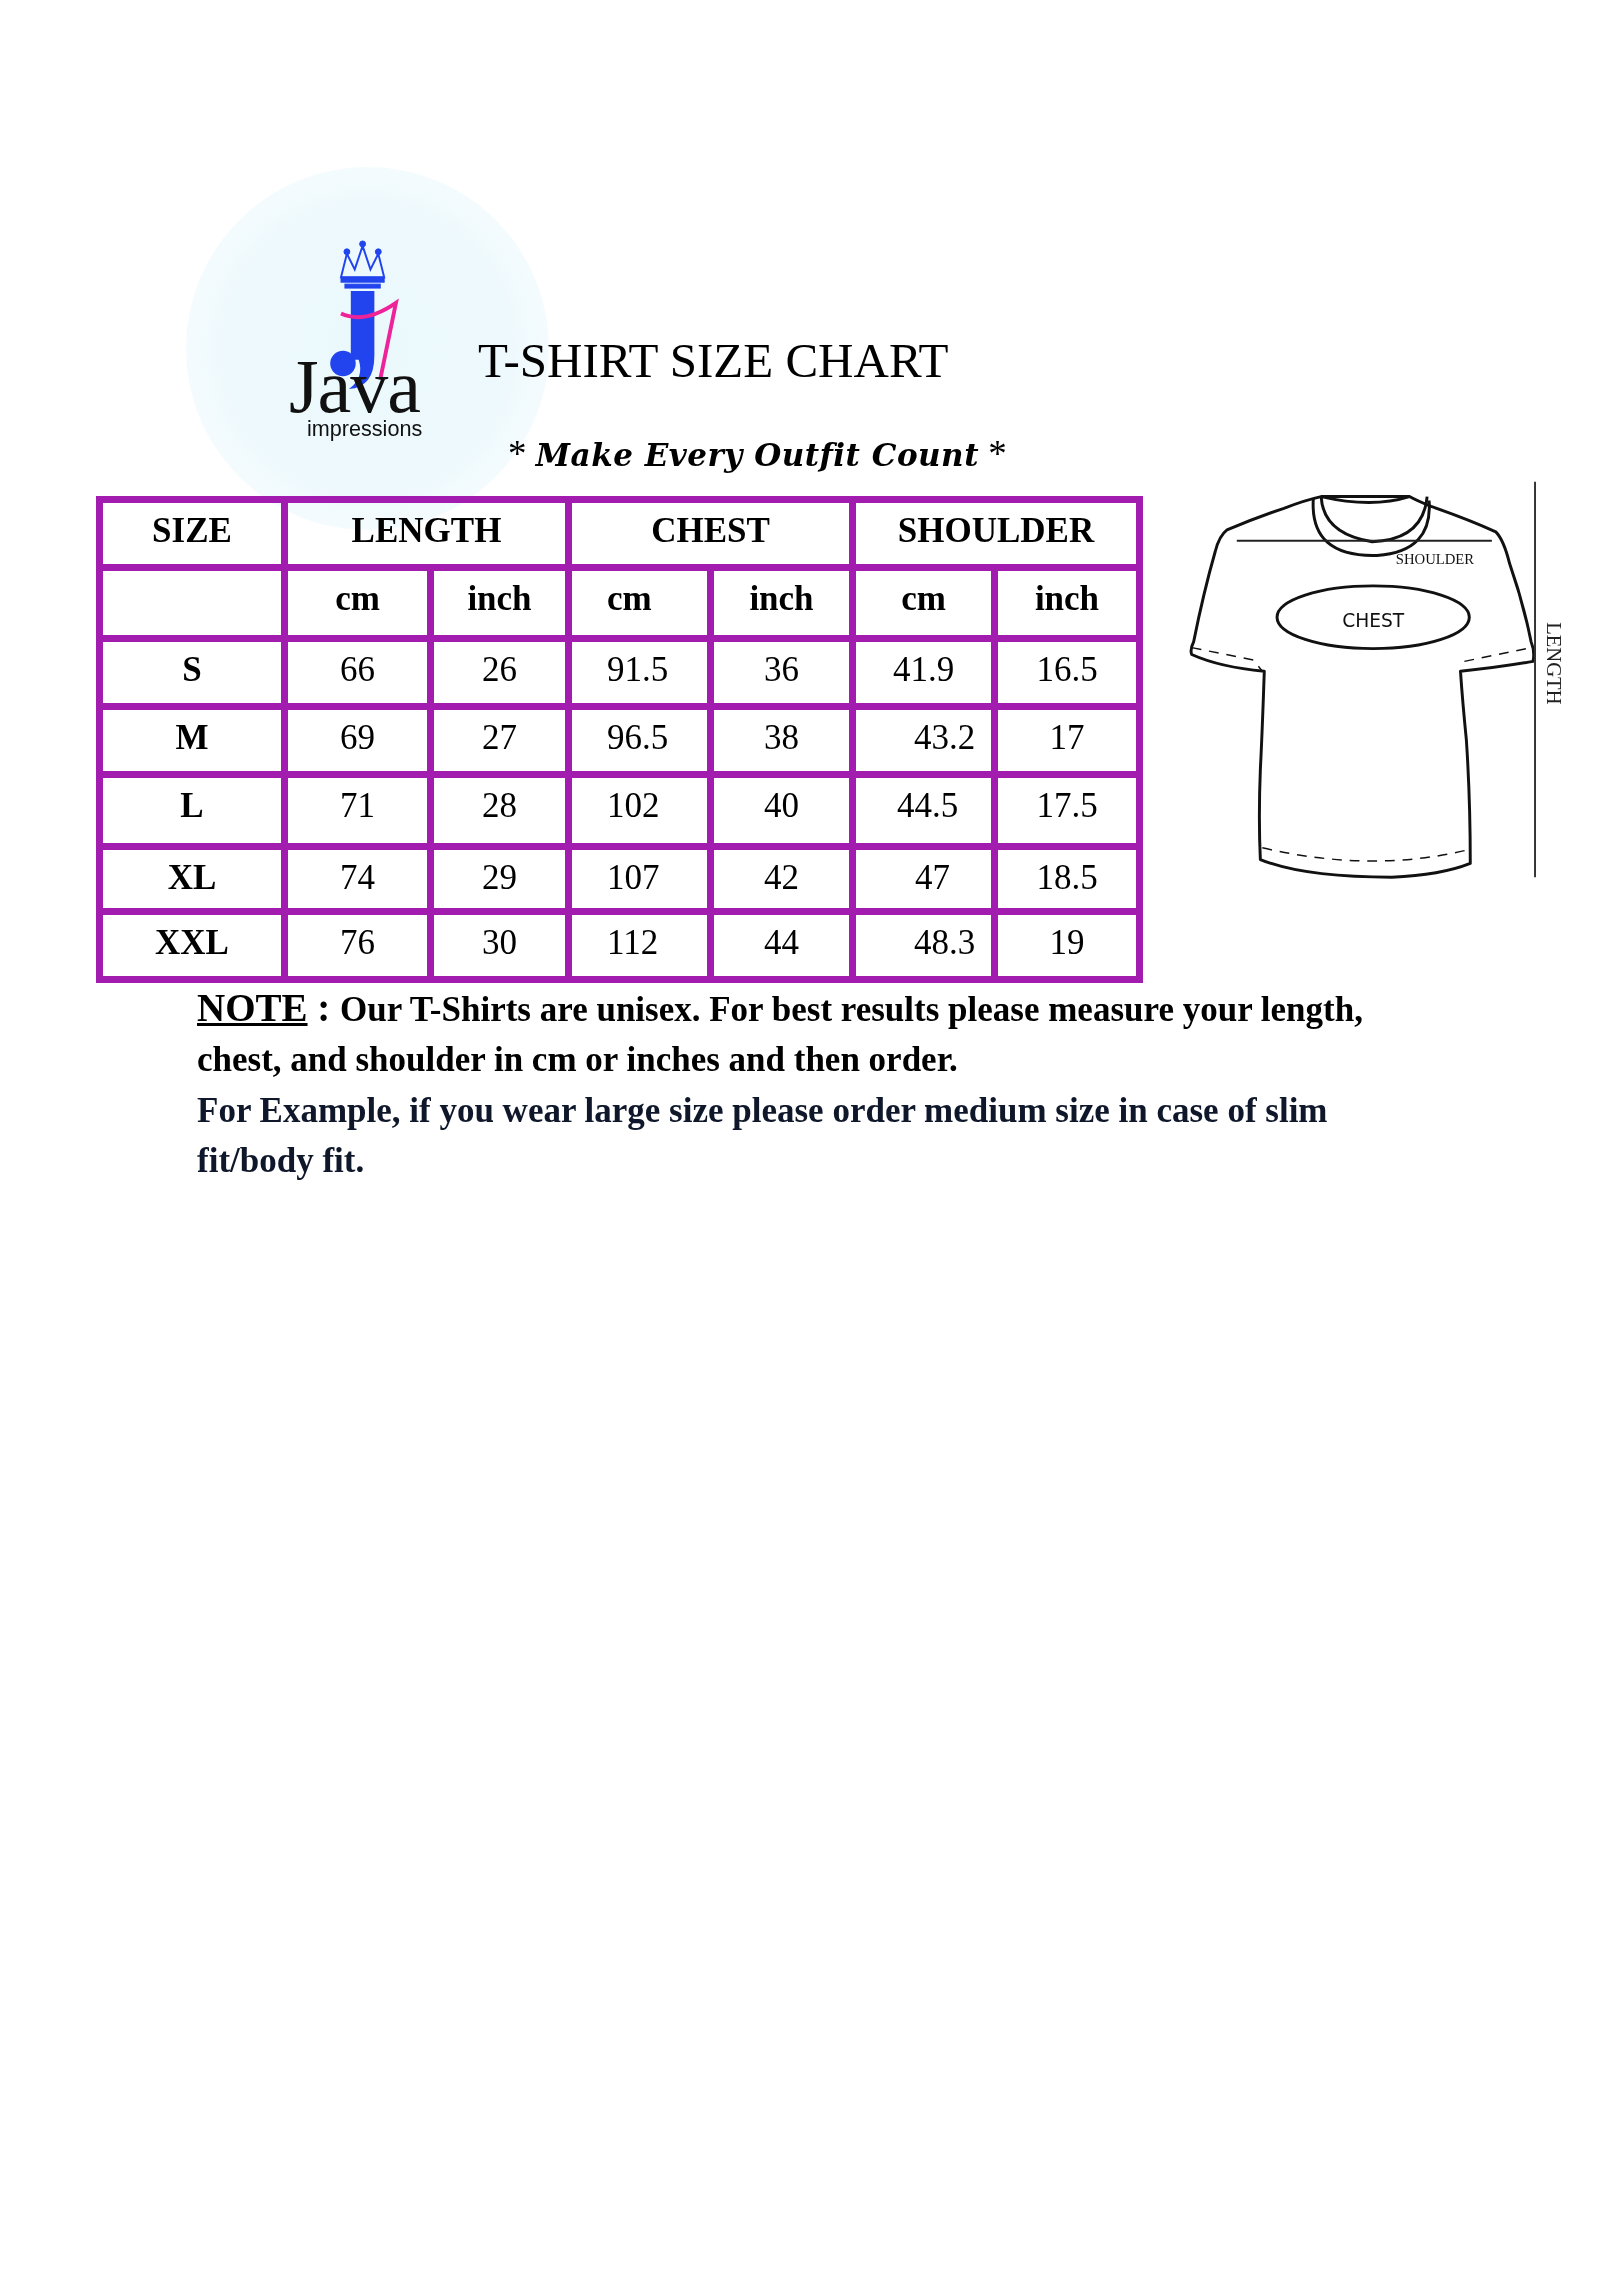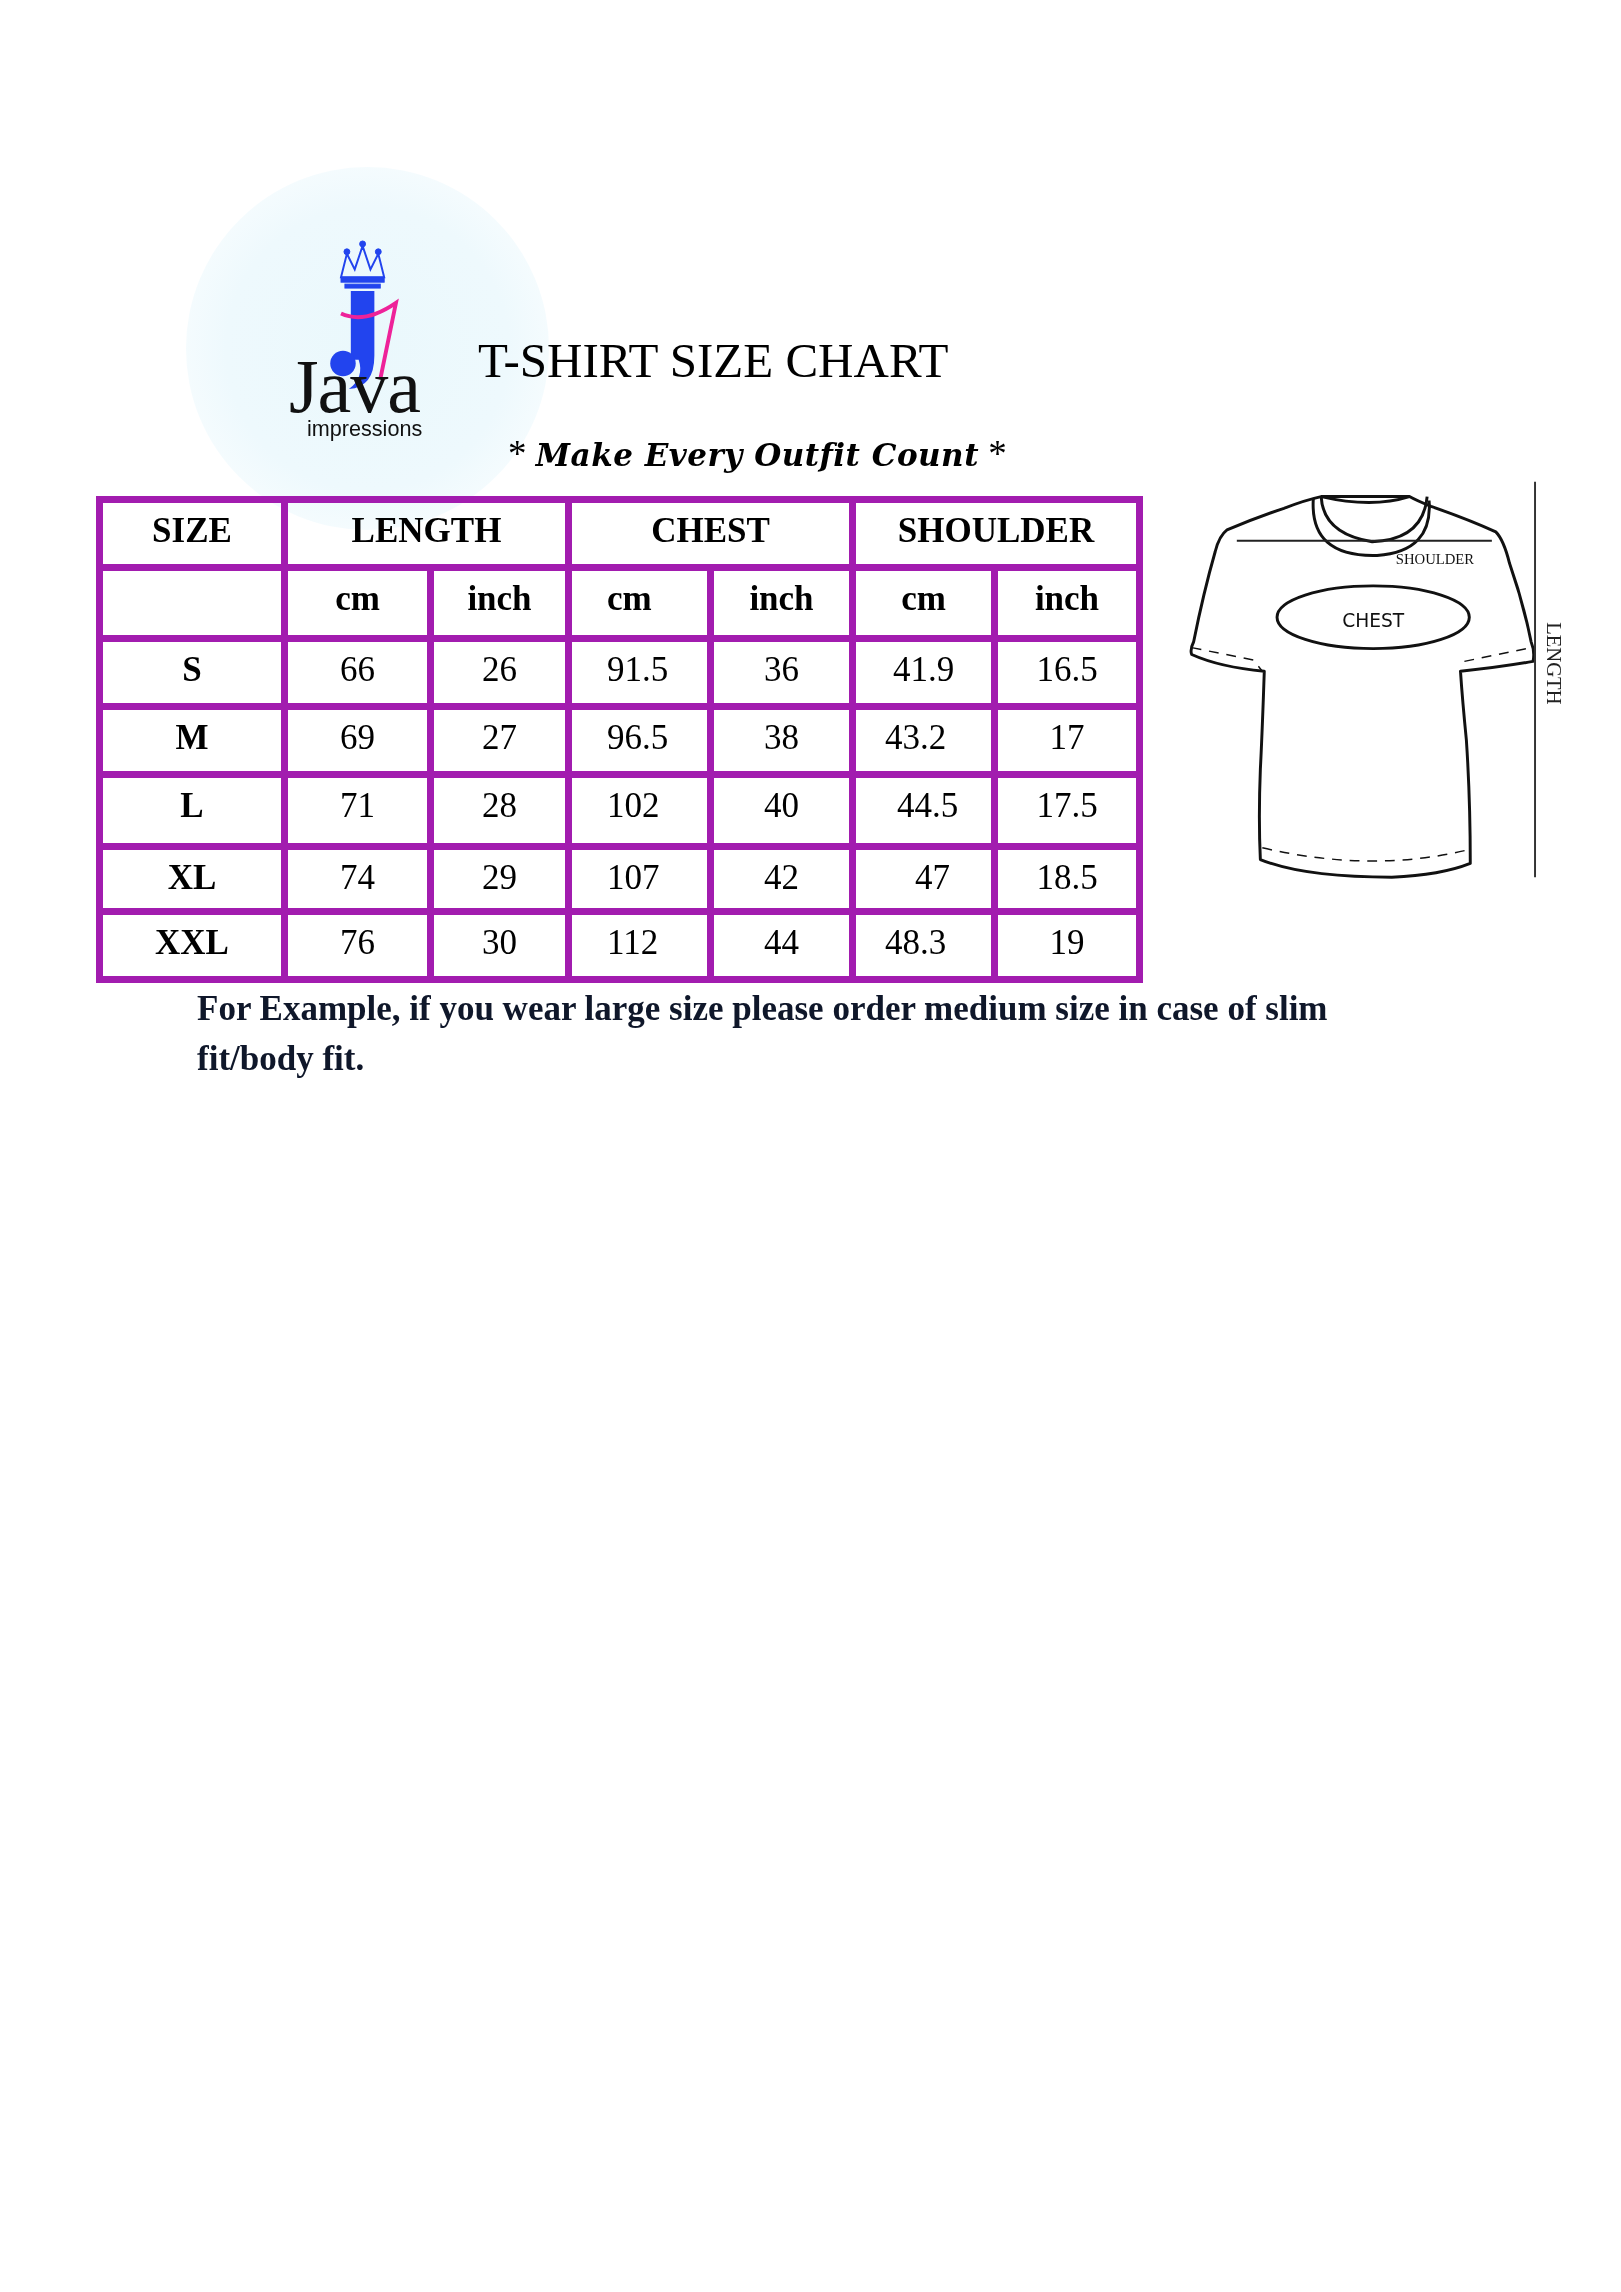--- a/index.html
+++ b/index.html
@@ -25,21 +25,21 @@
 
   table.size { position: absolute; left: 96px; top: 496px; border-collapse: collapse;
                table-layout: fixed; }
   table.size td { border: 7px solid #a21caf; padding: 0; text-align: center; vertical-align: top;
                   font-size: 35px; line-height: 35px; }
   table.size td .cell { padding-top: 9.8px; display: block; }
   table.size tr.h td { font-weight: bold; }
   table.size td.sz { font-weight: bold; }
   .c-left { text-align: left !important; }
   .c-left .cell { padding-left: 35px; }
-  .c-right .cell { padding-right: 15.7px; text-align: center; }
+  .c-right .cell { padding-right: 15.7px; text-align: right; }
 
   .diagram { position: absolute; left: 1176px; top: 475px; width: 412px; height: 412px; }
 
   .note { position: absolute; left: 197px; top: 983px; width: 1215px; font-weight: bold;
           font-size: 35px; line-height: 50px; }
   .note p { margin: 0; }
   .note .lbl { text-decoration: underline; text-decoration-thickness: 2.9px; font-size: 39px; }
   .note .ex { color: #0f172a; margin-top: 1px; }
 </style>
 </head>
@@ -260,15 +260,16 @@
   <text x="224" y="91" font-family="Liberation Serif, serif" font-size="15" fill="#111">SHOULDER</text>
 
   <ellipse cx="201" cy="145" rx="98" ry="32" fill="none" stroke="#111" stroke-width="3"></ellipse>
   <text x="201" y="155" text-anchor="middle" font-family="DejaVu Sans, sans-serif" font-size="19" fill="#111">CHEST</text>
 
   <line x1="366" y1="7" x2="366" y2="410" stroke="#333" stroke-width="2"></line>
   <text x="0" y="0" transform="translate(378,150) rotate(90)" font-family="Liberation Serif, serif" font-size="21" fill="#222">LENGTH</text>
 </svg>
 
 <div class="note">
+  <p><span class="lbl">NOTE</span><span style="white-space:pre;font-size:39px"> : </span><span>Our T-Shirts are unisex. For best results please measure your length, chest, and shoulder in cm or inches and then order.</span></p>
   <p class="ex">For Example, if you wear large size please order medium size in case of slim fit/body fit.</p>
 </div>
 
 
 </body></html>

